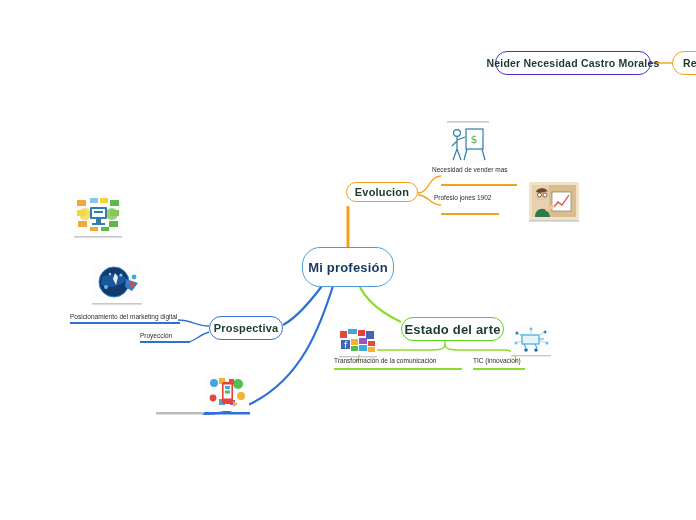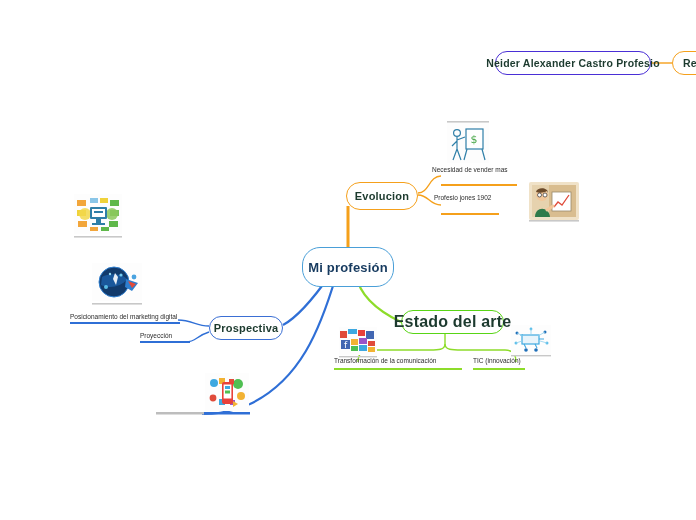--- a/index.html
+++ b/index.html
@@ -22,26 +22,26 @@
     font-weight:bold;
     display:flex;align-items:center;justify-content:center;
     white-space:nowrap;
     letter-spacing:.2px;
   }
   .n-root{
     left:302px;top:247px;width:92px;height:40px;
     border:1.6px solid #4a9fd8;font-size:13px;color:#163a5f;
   }
   .n-evolucion{
-    left:346px;top:182px;width:72px;height:28px;
+    left:346px;top:182px;width:72px;height:20px;
     border:1.6px solid #f5a01b;font-size:11px;color:#1c3a2e;
   }
   .n-estado{
-    left:401px;top:310px;width:103px;height:24px;
-    border:1.6px solid #58d515;font-size:16px;color:#1c3a2e;
+    left:401px;top:317px;width:103px;height:24px;
+    border:1.6px solid #58d515;font-size:13px;color:#1c3a2e;
   }
   .n-prospectiva{
     left:209px;top:316px;width:74px;height:24px;
     border:1.6px solid #3b6fd4;font-size:11px;color:#1c3a2e;
   }
   .n-author{
     left:495px;top:51px;width:156px;height:24px;
     border:1.6px solid #4a2fd6;font-size:10.5px;color:#1c3a2e;
   }
   .n-ref{
@@ -112,21 +112,21 @@
     <rect x="74" y="236" width="48" height="1.6" fill="#c8c8c8"></rect>
     <rect x="92" y="303" width="50" height="1.6" fill="#c8c8c8"></rect>
     <rect x="447" y="121" width="42" height="1.6" fill="#c8c8c8"></rect>
     <rect x="529" y="220" width="50" height="1.6" fill="#c8c8c8"></rect>
     <rect x="339" y="356" width="38" height="1.4" fill="#c8c8c8"></rect>
     <rect x="511" y="355" width="40" height="1.4" fill="#c8c8c8"></rect>
     <rect x="156" y="412" width="48" height="2.5" fill="#bdbdbd"></rect>
   </svg>
 
   <div class="node n-author">
-    <span>Neider Alexander Castro Profesio</span>
+    <span>Neider Necesidad Castro Morales</span>
   </div>
 
   <div class="node n-ref">
     <span>Ref</span>
   </div>
 
   <div class="node n-root">
     <span>Mi profesión</span>
   </div>
 

